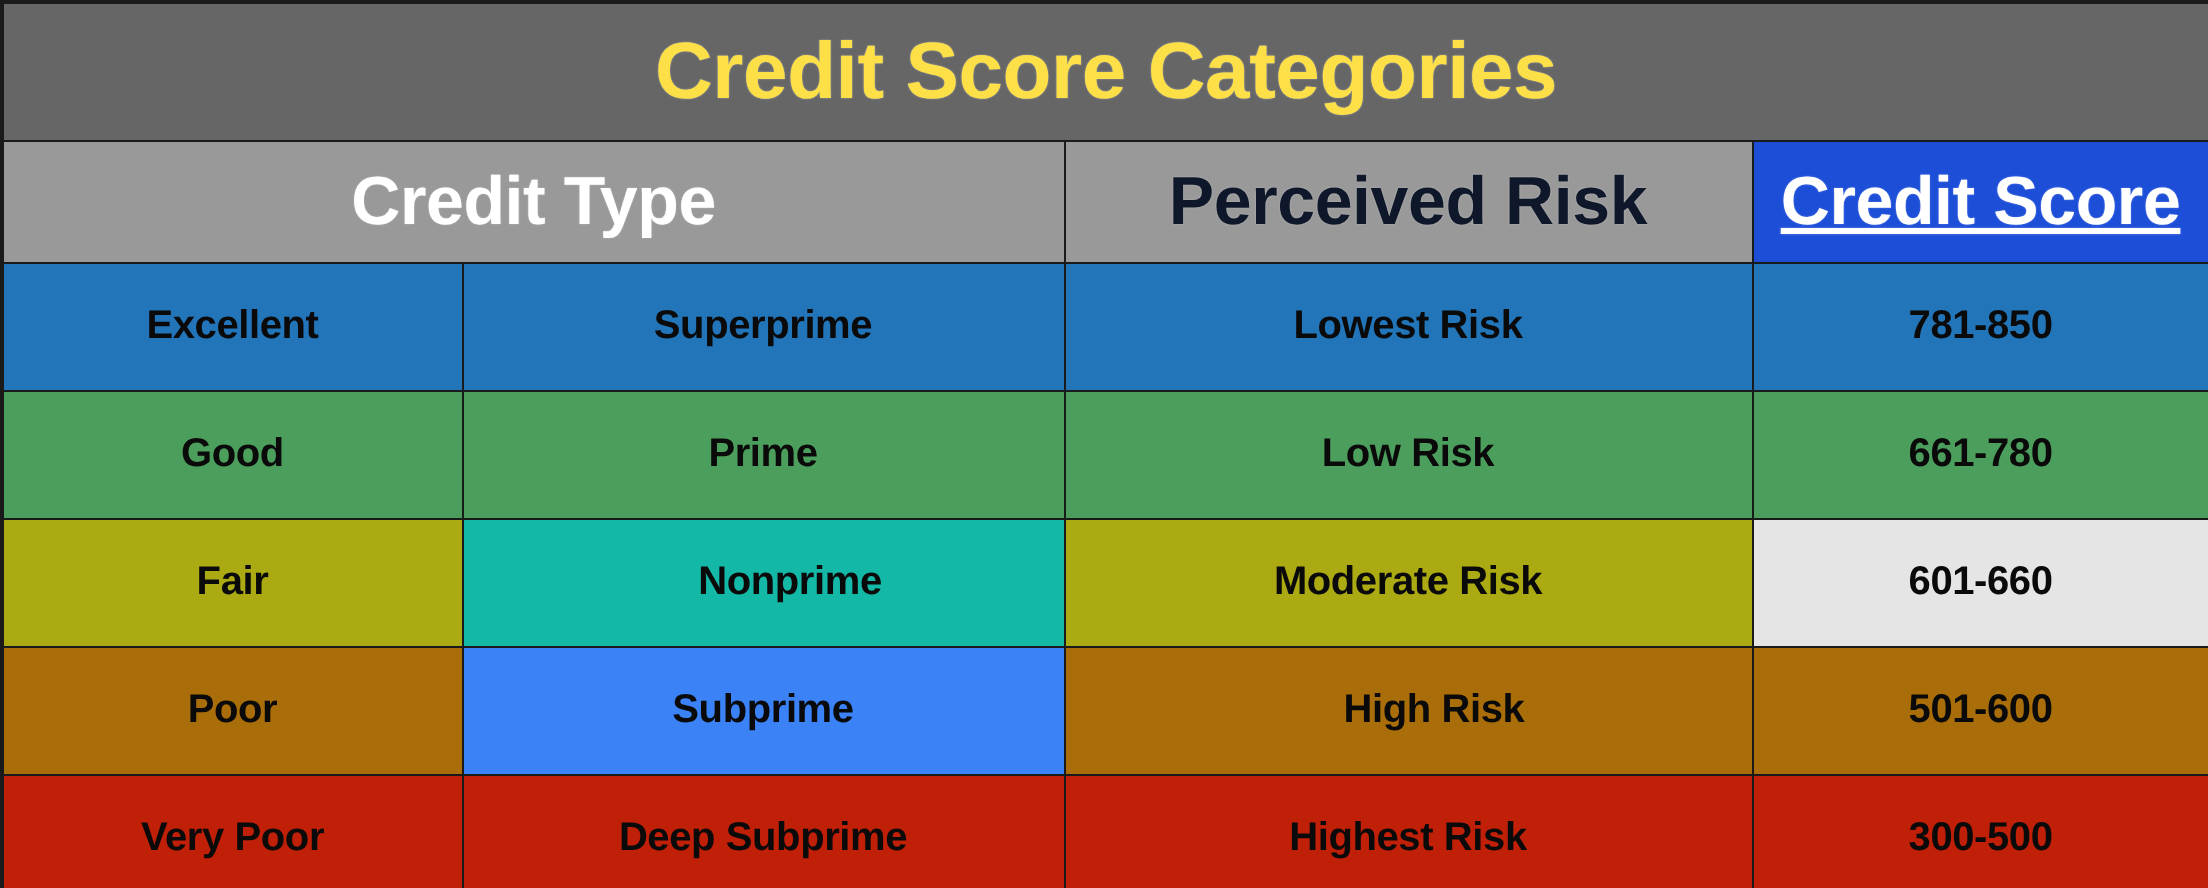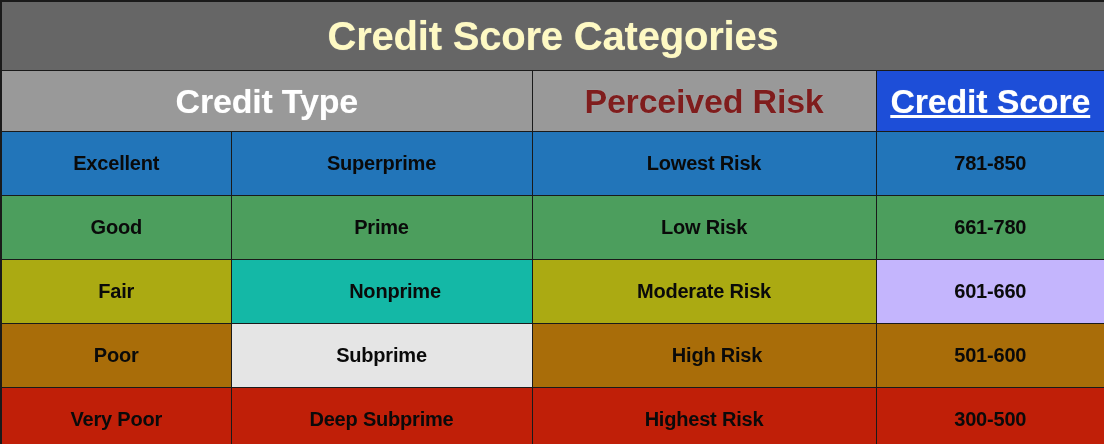--- a/index.html
+++ b/index.html
@@ -85,25 +85,25 @@
 <div id="table-wrap">
   <table class="credit-table">
     <colgroup>
       <col class="c1">
       <col class="c2">
       <col class="c3">
       <col class="c4">
     </colgroup>
     <tbody>
       <tr>
-        <td class="title-cell" colspan="4" style="background-color: rgb(102, 102, 102); color: #fef9c3; border-color: rgb(26, 26, 26);">Credit Score Categories</td>
+        <td class="title-cell" colspan="4" style="background-color: rgb(102, 102, 102); color: #fde047; border-color: rgb(26, 26, 26);">Credit Score Categories</td>
       </tr>
       <tr>
         <td class="header-cell" colspan="2" style="background-color: rgb(153, 153, 153); color: rgb(255, 255, 255); border-color: rgb(26, 26, 26);">Credit Type</td>
-        <td class="header-cell" style="background-color: rgb(153, 153, 153); color: #7f1d1d; border-color: rgb(26, 26, 26);">Perceived Risk</td>
+        <td class="header-cell" style="background-color: rgb(153, 153, 153); color: #0f172a; border-color: rgb(26, 26, 26);">Perceived Risk</td>
         <td class="header-cell" style="background-color: #1d4ed8; color: rgb(255, 255, 255); border-color: rgb(26, 26, 26); text-decoration: underline;">Credit Score</td>
       </tr>
 
       <tr class="data-row">
         <td class="data-cell" style="background-color: rgb(34, 117, 185); border-color: rgb(26, 26, 26);">Excellent</td>
         <td class="data-cell" style="background-color: rgb(34, 117, 185); border-color: rgb(26, 26, 26);">Superprime</td>
         <td class="data-cell" style="background-color: rgb(34, 117, 185); border-color: rgb(26, 26, 26);">Lowest Risk</td>
         <td class="data-cell" style="background-color: rgb(34, 117, 185); border-color: rgb(26, 26, 26);">781-850</td>
       </tr>
 
@@ -111,26 +111,26 @@
         <td class="data-cell" style="background-color: rgb(76, 158, 93); border-color: rgb(26, 26, 26);">Good</td>
         <td class="data-cell" style="background-color: rgb(76, 158, 93); border-color: rgb(26, 26, 26);">Prime</td>
         <td class="data-cell" style="background-color: rgb(76, 158, 93); border-color: rgb(26, 26, 26);">Low Risk</td>
         <td class="data-cell" style="background-color: rgb(76, 158, 93); border-color: rgb(26, 26, 26);">661-780</td>
       </tr>
 
       <tr class="data-row">
         <td class="data-cell" style="background-color: rgb(171, 170, 18); border-color: rgb(26, 26, 26);">Fair</td>
         <td class="data-cell" style="background-color: #14b8a6; border-color: rgb(26, 26, 26); padding-left: 27px;">Nonprime</td>
         <td class="data-cell" style="background-color: rgb(171, 170, 18); border-color: rgb(26, 26, 26);">Moderate Risk</td>
-        <td class="data-cell" style="background-color: #c4b5fd; border-color: rgb(26, 26, 26);">601-660</td>
+        <td class="data-cell" style="background-color: #e5e5e5; border-color: rgb(26, 26, 26);">601-660</td>
       </tr>
 
       <tr class="data-row">
         <td class="data-cell" style="background-color: rgb(169, 109, 9); border-color: rgb(26, 26, 26);">Poor</td>
-        <td class="data-cell" style="background-color: #e5e5e5; border-color: rgb(26, 26, 26);">Subprime</td>
+        <td class="data-cell" style="background-color: #3b82f6; border-color: rgb(26, 26, 26);">Subprime</td>
         <td class="data-cell" style="background-color: rgb(169, 109, 9); border-color: rgb(26, 26, 26); padding-left: 26px;">High Risk</td>
         <td class="data-cell" style="background-color: rgb(169, 109, 9); border-color: rgb(26, 26, 26);">501-600</td>
       </tr>
 
       <tr class="data-row">
         <td class="data-cell" style="background-color: rgb(192, 31, 8); border-color: rgb(26, 26, 26);">Very Poor</td>
         <td class="data-cell" style="background-color: rgb(192, 31, 8); border-color: rgb(26, 26, 26);">Deep Subprime</td>
         <td class="data-cell" style="background-color: rgb(192, 31, 8); border-color: rgb(26, 26, 26);">Highest Risk</td>
         <td class="data-cell" style="background-color: rgb(192, 31, 8); border-color: rgb(26, 26, 26);">300-500</td>
       </tr>

